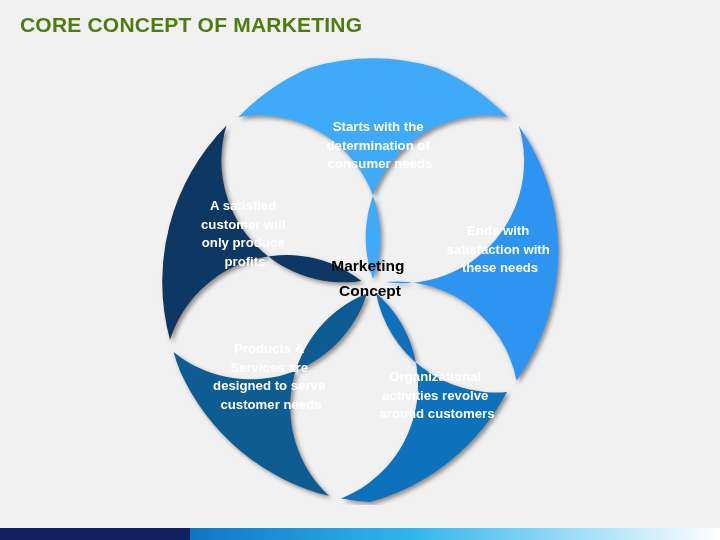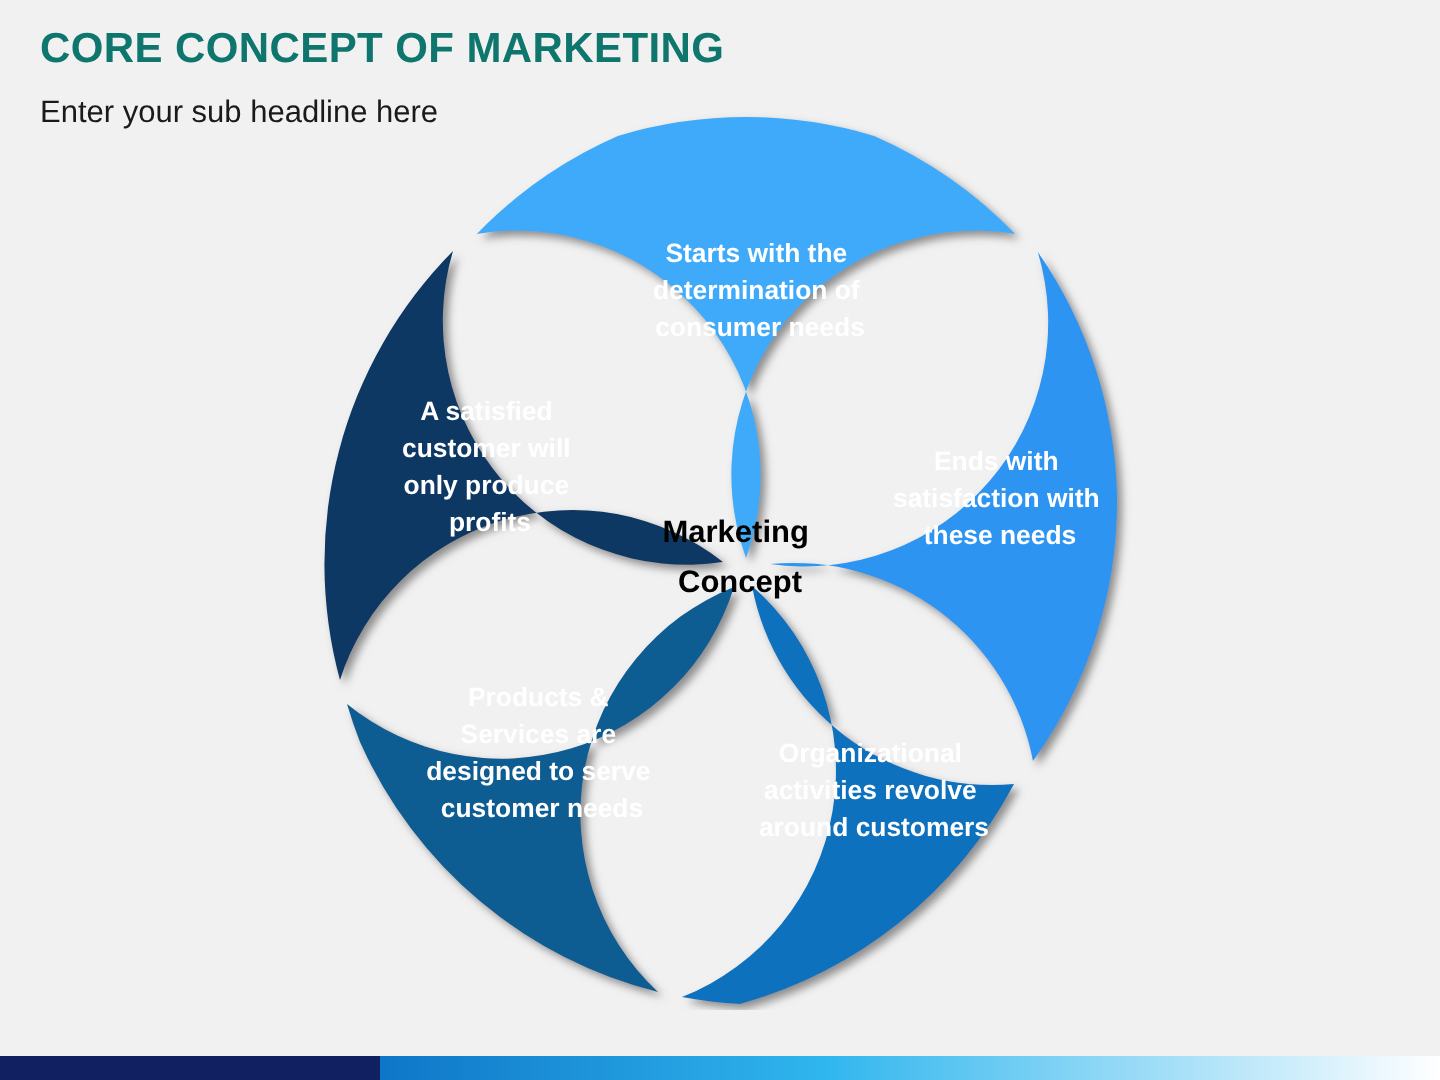--- a/index.html
+++ b/index.html
@@ -8,21 +8,21 @@
     background:#f1f1f1;
     font-family:"Liberation Sans", sans-serif;
     position:relative;
   }
   #slide{
     position:absolute;inset:0;
     background:#f1f1f1;
   }
   #title{
     position:absolute;left:20px;top:13px;
-    font-size:21px;font-weight:bold;color:#0f766e;
+    font-size:21px;font-weight:bold;color:#4d7c0f;
     letter-spacing:.2px;white-space:nowrap;
   }
   #subtitle{
     position:absolute;left:20px;top:48px;
     font-size:15.5px;font-weight:normal;color:#1a1a1a;
     white-space:nowrap;
   }
   #diagram{
     position:absolute;left:148px;top:55px;width:450px;height:450px;
   }
@@ -45,21 +45,20 @@
   #bar-grad{
     position:absolute;left:190px;top:0;width:530px;height:12px;
   }
 </style>
 </head>
 <body style="background: rgb(241, 241, 241);">
 
 <div id="slide" style="background: rgb(241, 241, 241);">
 
   <div id="title">CORE CONCEPT OF MARKETING</div>
-  <div id="subtitle">Enter your sub headline here</div>
 
   <div id="diagram">
     <svg viewBox="0 0 450 450" xmlns="http://www.w3.org/2000/svg">
       <defs>
         <filter id="petalShadow" x="-25%" y="-25%" width="150%" height="150%">
           <feDropShadow dx="2.5" dy="2.5" stdDeviation="2.2" flood-color="#6b6b6b" flood-opacity="0.75"></feDropShadow>
         </filter>
       </defs>
 
       <g>

